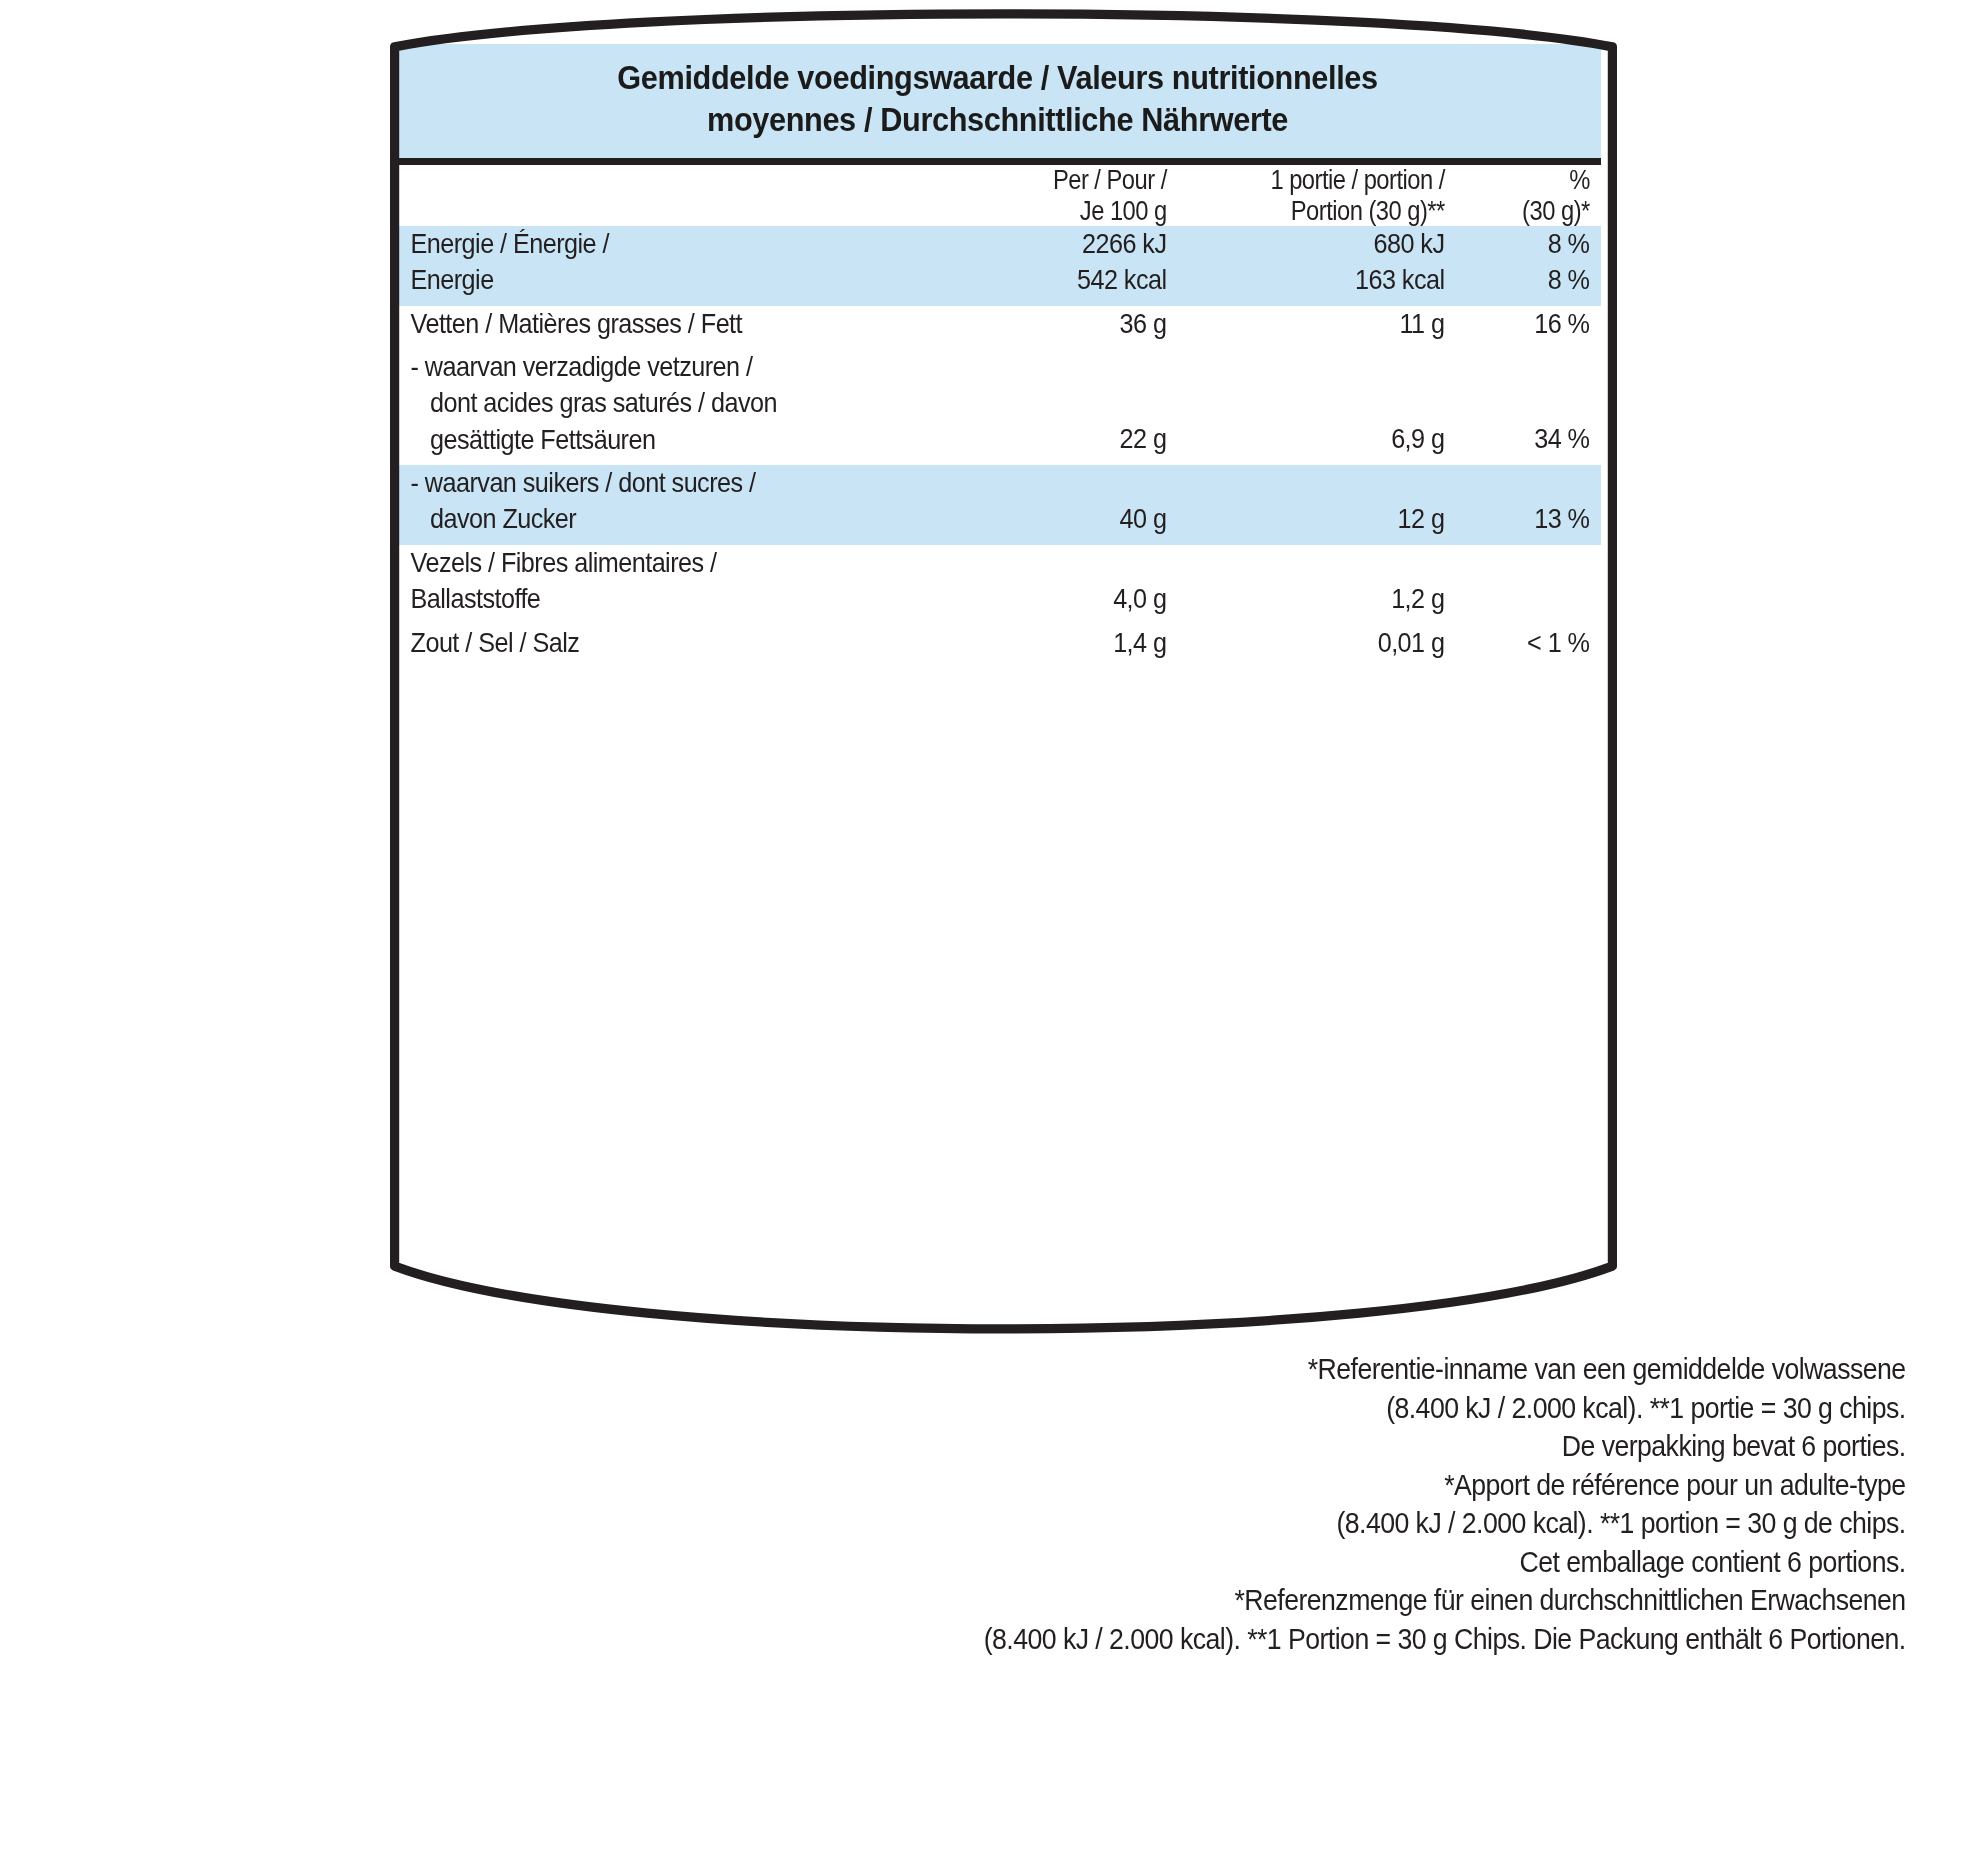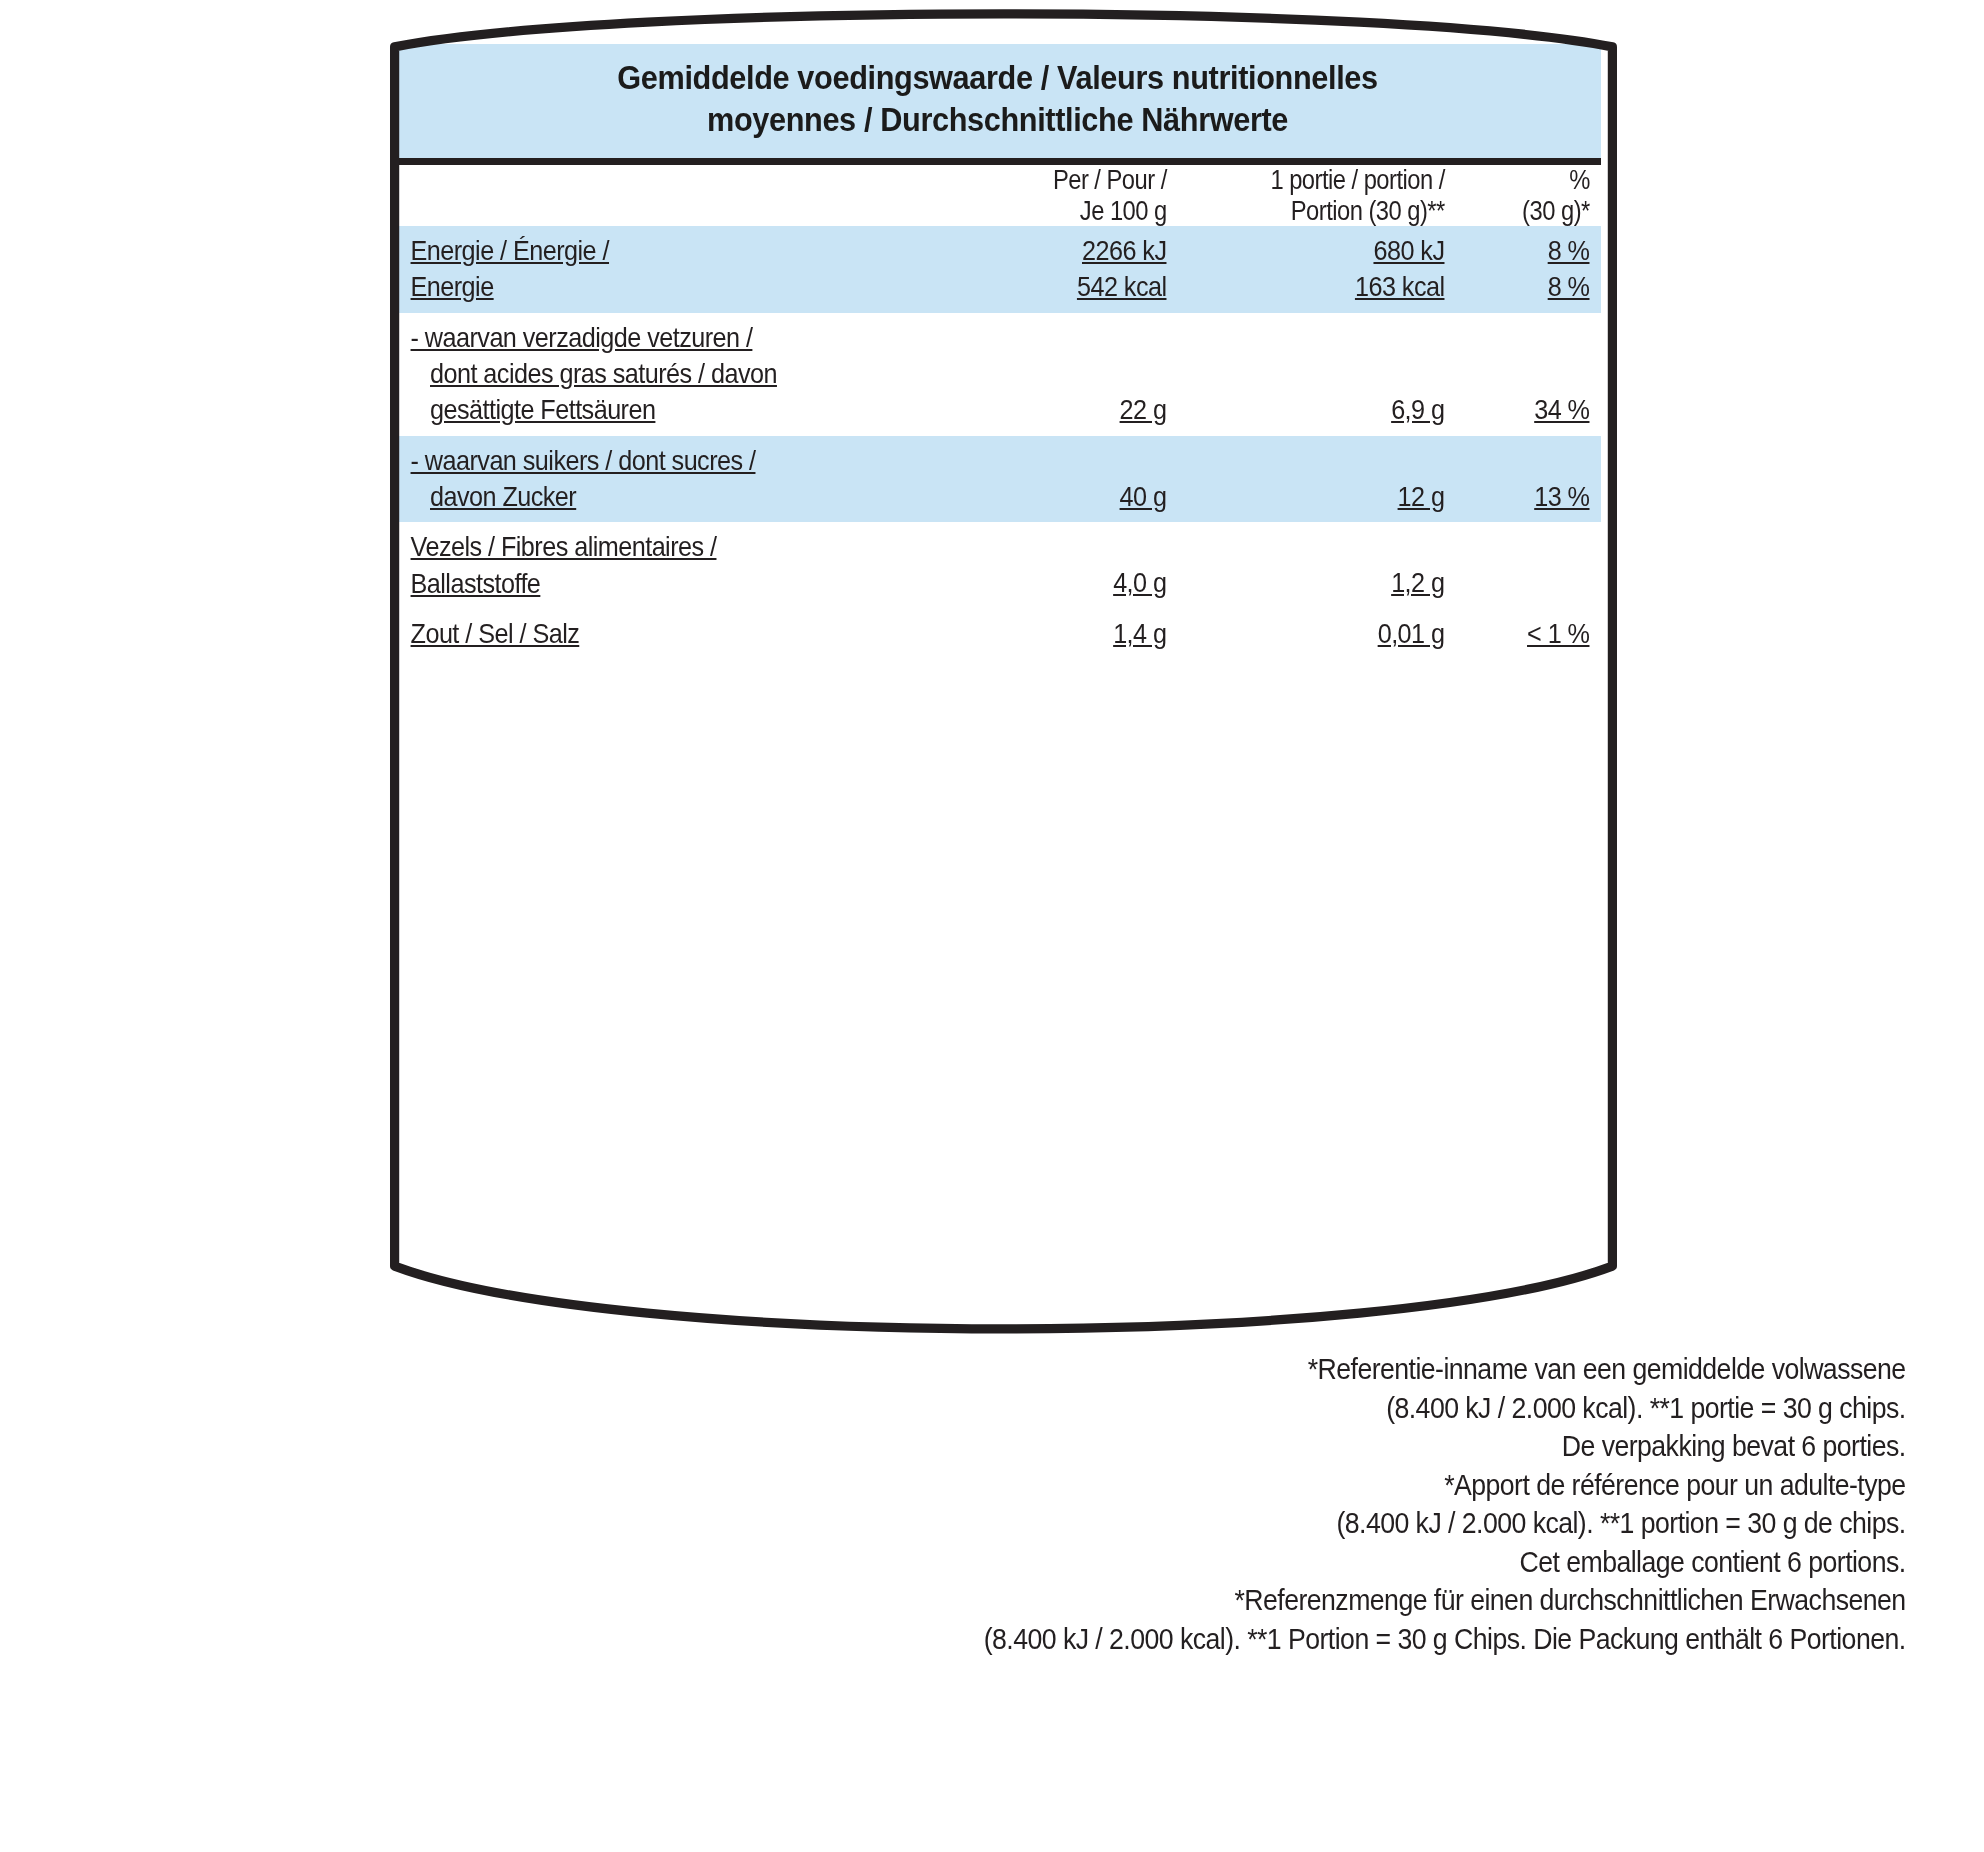--- a/index.html
+++ b/index.html
@@ -91,21 +91,21 @@
     text-align: right;
     letter-spacing: -0.6px;
     transform: scaleX(0.88);
     transform-origin: right center;
     color: #231f20;
     white-space: pre-line;
   }
   .hdr-pad-r { padding-right: 12.8px; }
 
   
-  tr.body-row td { padding-top: 7px; padding-bottom: 7px; text-decoration: underline; }
+  tr.body-row td { padding-bottom: 7px; }
   tr.blue td  { background: #c9e4f5; }
   tr.white td { background: #ffffff; }
 
   .nm {
     font-size: 28px;
     line-height: 1.30;
     text-align: left;
     padding-left: 18.4px;
     letter-spacing: -0.6px;
     transform: scaleX(0.90);
@@ -203,20 +203,34 @@
           <td>
             <div class="val pr">680 kJ
 163 kcal</div>
           </td>
           <td>
             <div class="val pr">8 %
 8 %</div>
           </td>
         </tr>
 
+        <tr class="body-row white">
+          <td>
+            <div class="nm">Vetten / Matières grasses / Fett</div>
+          </td>
+          <td>
+            <div class="val pr">36 g</div>
+          </td>
+          <td>
+            <div class="val pr">11 g</div>
+          </td>
+          <td>
+            <div class="val pr">16 %</div>
+          </td>
+        </tr>
 
         <tr class="body-row white">
           <td>
             <div class="nm">- waarvan verzadigde vetzuren /</div>
             <div class="nm" style="padding-left:40px">dont acides gras saturés / davon</div>
             <div class="nm" style="padding-left:40px">gesättigte Fettsäuren</div>
           </td>
           <td>
             <div class="val pr" style="padding-top:72px">22 g</div>
           </td>

